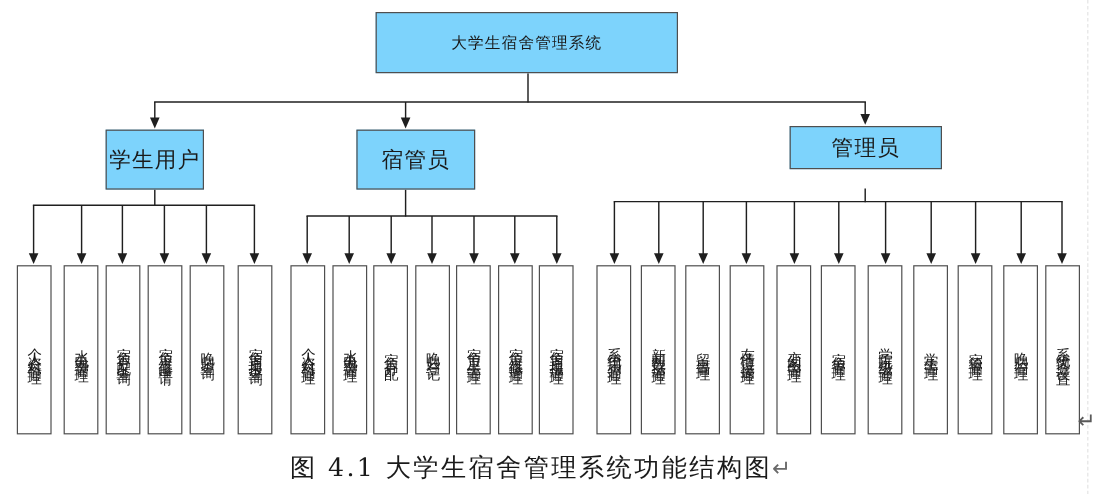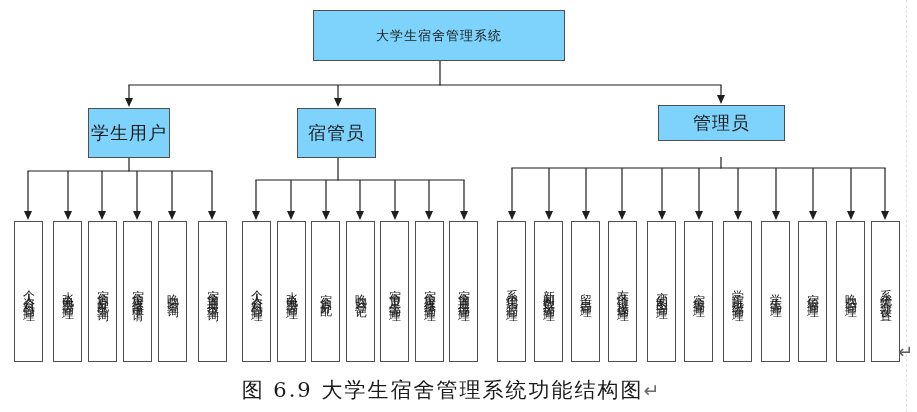--- a/index.html
+++ b/index.html
@@ -11,21 +11,21 @@
   #wires line{stroke:#1f1f1f;stroke-width:1.2;}
   #wires polygon{fill:#1f1f1f;stroke:none;}
   .box{
     position:absolute;background:#7dd3fc;border:1px solid #4f4f4f;
     display:flex;align-items:center;justify-content:center;
     box-sizing:border-box;
   }
   .root{left:313px;top:10px;width:252px;height:51px;font-size:13px;letter-spacing:1px;}
   .branch{font-size:18px;letter-spacing:1px;}
   .branch-student{left:88px;top:108px;width:82px;height:50px;}
-  .branch-dorm{left:297px;top:108px;width:79px;height:50px;}
+  .branch-dorm{left:297px;top:108px;width:99px;height:50px;}
   .branch-admin{left:658px;top:105px;width:127px;height:36px;}
   .leaf{
     position:absolute;top:221px;width:29px;height:141px;
     background:#ffffff;border:1px solid #4f4f4f;box-sizing:border-box;
     display:flex;align-items:center;justify-content:center;
   }
   .vtext{
     writing-mode:vertical-rl;text-orientation:upright;
     font-size:12px;letter-spacing:4px;line-height:27px;
   }
@@ -209,16 +209,16 @@
   <div class="leaf" style="left:836px">
       <span class="vtext">晚归管理</span>
     </div>
   <div class="leaf" style="left:871px">
       <span class="vtext">系统简介设置</span>
     </div>
 
   <div class="side-mark">↵</div>
 
   <div class="caption">
-    <span>图 6.9 大学生宿舍管理系统功能结构图</span><span class="mark">↵</span>
+    <span>图 4.1 大学生宿舍管理系统功能结构图</span><span class="mark">↵</span>
   </div>
 
 </div>
 
 </body></html>

